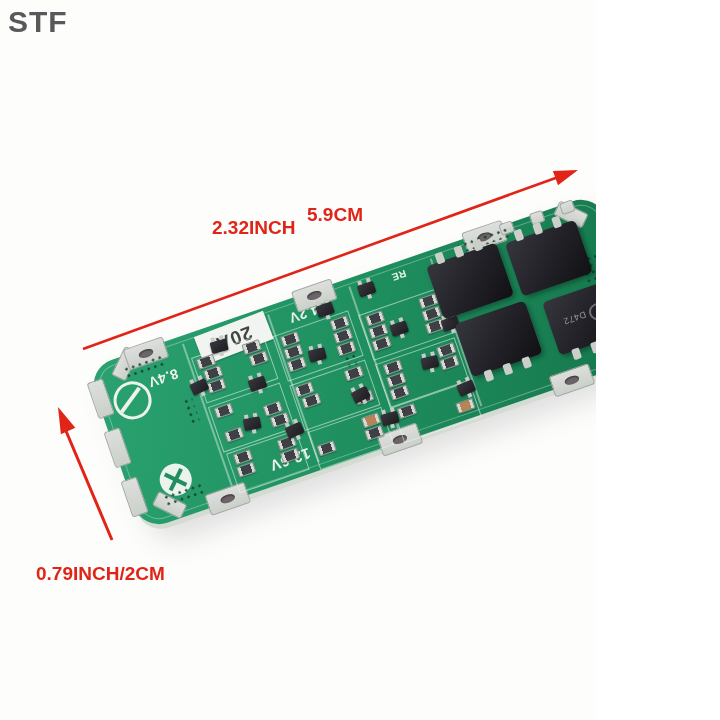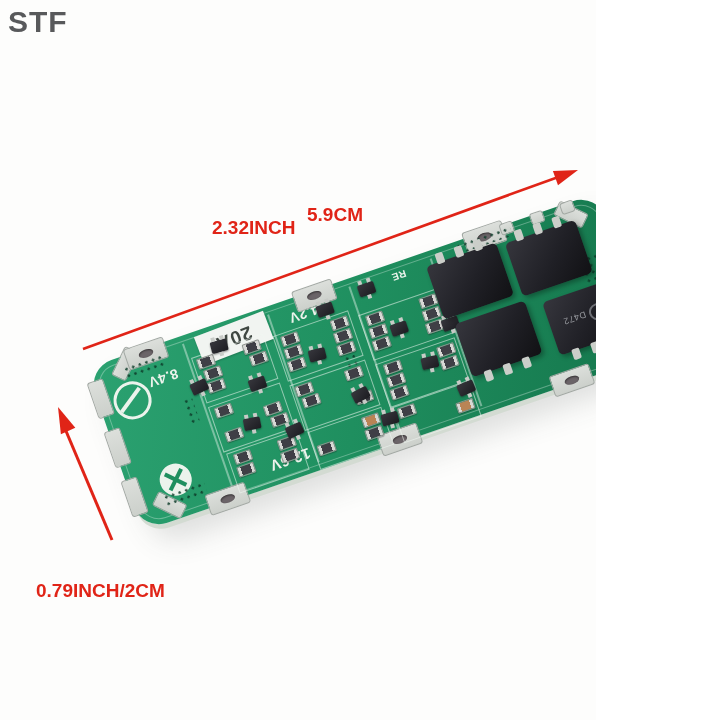--- a/index.html
+++ b/index.html
@@ -9,21 +9,21 @@
   .watermark{position:absolute;left:8px;top:5px;font-size:30px;font-weight:bold;
              color:#58595b;letter-spacing:1px;}
   
   .dims{position:absolute;left:0;top:0;width:720px;height:720px;pointer-events:none;}
   .dimline{stroke:var(--red,#e02417);stroke-width:2.6;fill:none;}
   .dimline.thick{stroke-width:3;}
   .dimhead{fill:var(--red,#e02417);}
   .dim-label{position:absolute;color:var(--red,#e02417);font-weight:bold;white-space:nowrap;}
   #lab-inch{left:212px;top:217px;font-size:19px;}
   #lab-cm{left:307px;top:204px;font-size:19px;}
-  #lab-width{left:36px;top:580px;font-size:19px;}
+  #lab-width{left:36px;top:563px;font-size:19px;}
   
   .board-rot{position:absolute;left:100px;top:276px;width:540px;height:172px;
              transform:rotate(-19deg);}
   .board{position:absolute;inset:0;border-radius:26px;
          background:linear-gradient(115deg,var(--solder_mask_light,#2ba271) 0%,
                     var(--solder_mask,#1f8f5f) 48%,var(--solder_mask_dark,#15764c) 100%);
          box-shadow:0 6px 0 -1px var(--board_edge,#d3dbd2),10px 20px 28px rgba(70,80,75,.17);}
   .silk-border{position:absolute;inset:5px;border:1px solid rgba(240,248,242,.33);border-radius:21px;}
   .sline{position:absolute;top:8px;bottom:8px;width:1.5px;background:rgba(240,248,242,.42);}
   .silkbox{position:absolute;border:1.2px solid rgba(240,248,242,.55);}

